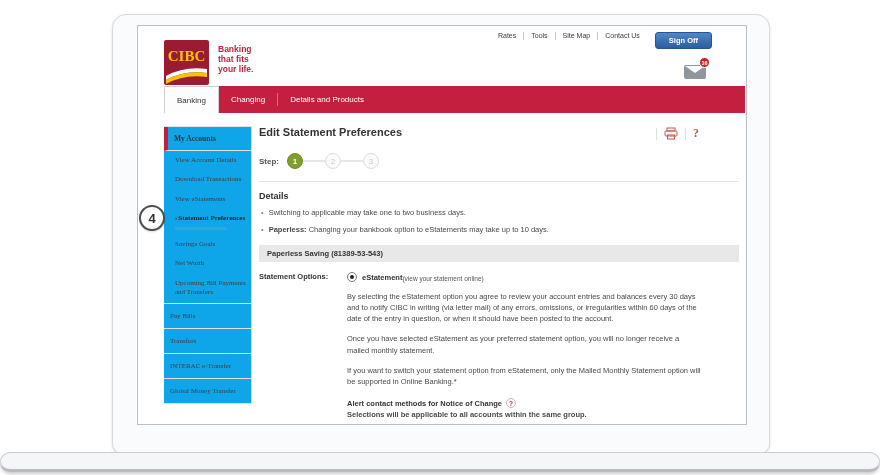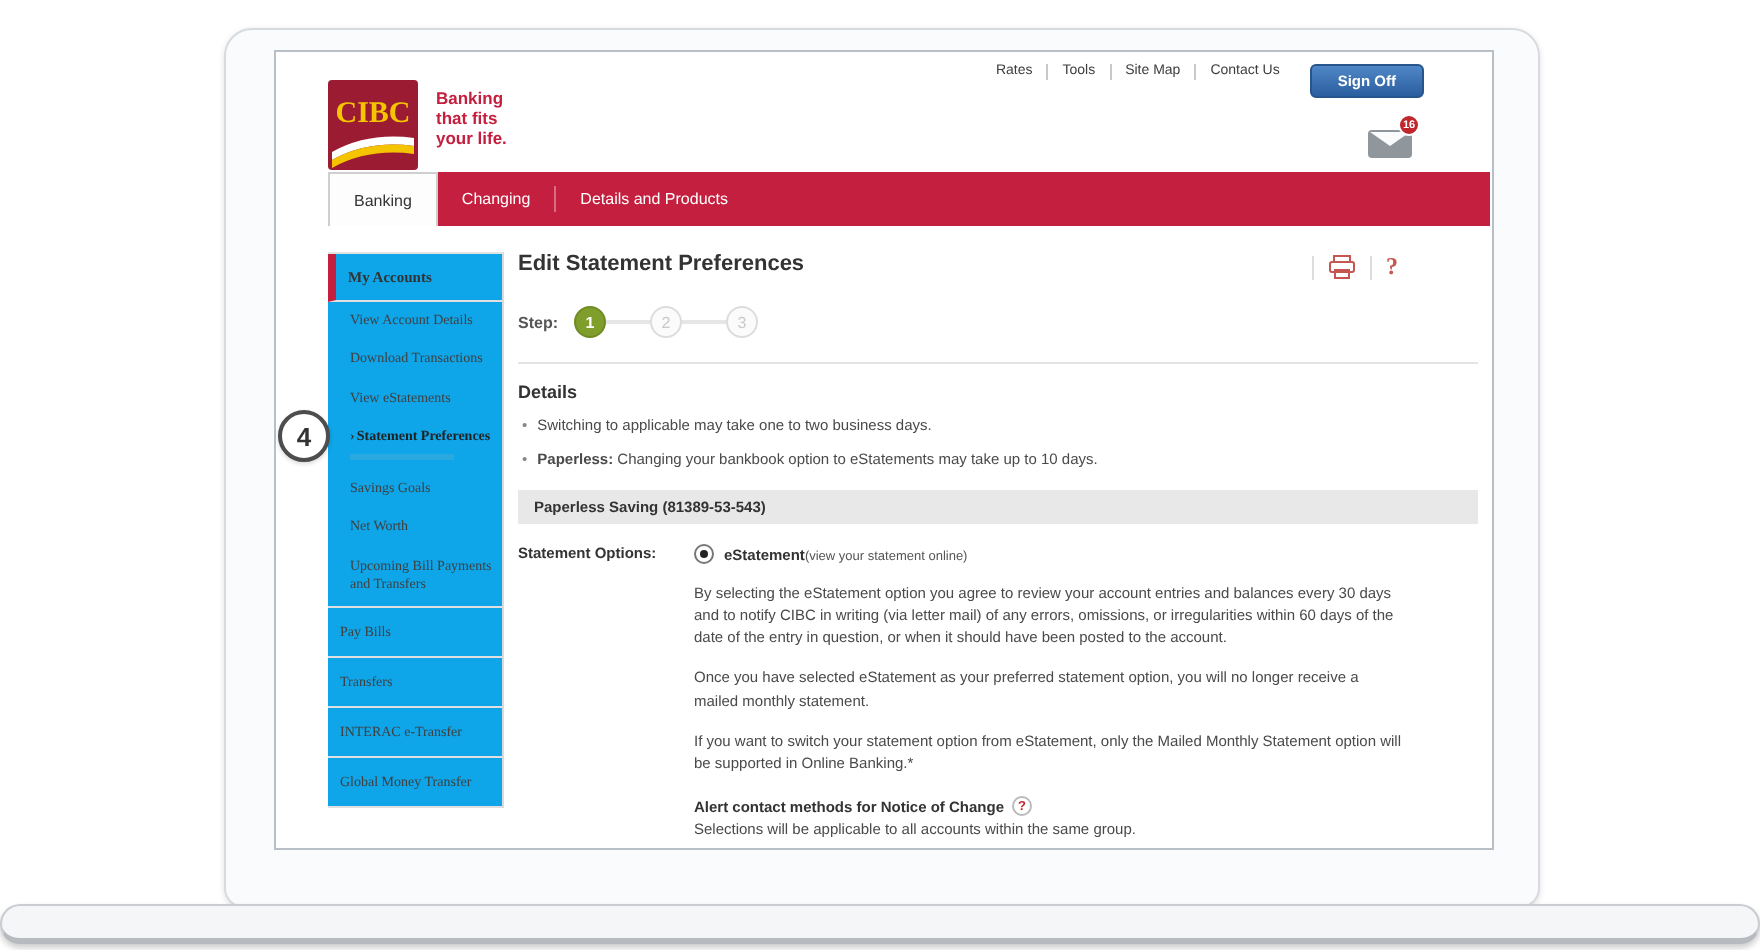--- a/index.html
+++ b/index.html
@@ -92,21 +92,21 @@
   .radio:after { content:""; position:absolute; left:2px; top:2px; width:4px; height:4px;
     background:#222; border-radius:50%; }
   .radmain { font-size:7.5px; font-weight:bold; color:#333; }
   .radsub { font-size:6.5px; color:#555; }
   .para { font-size:7.5px; color:#4a4a4a; line-height:1.5; margin-top:9px; }
   .alerthead { display:flex; align-items:flex-end; margin-top:11px; }
   .alerthead b { font-size:7.5px; color:#333; }
   .ahelp { width:10px; height:10px; border:1px solid #bbb; border-radius:50%; color:#c0272d;
     font-size:6.5px; font-weight:bold; display:flex; align-items:center; justify-content:center;
     margin-left:4px; cursor:pointer; }
-  .alertsub { font-size:7.5px; color:#4a4a4a; margin-top:2px; }
+  .alertsub { font-size:7.5px; color:#4a4a4a; margin-top:2px;font-weight:bold; }
 </style>
 </head>
 <body>
 
 <div class="page">
 
   <div class="bezel">
     <div class="screen">
 
       <svg class="logo" viewBox="0 0 45 45">

